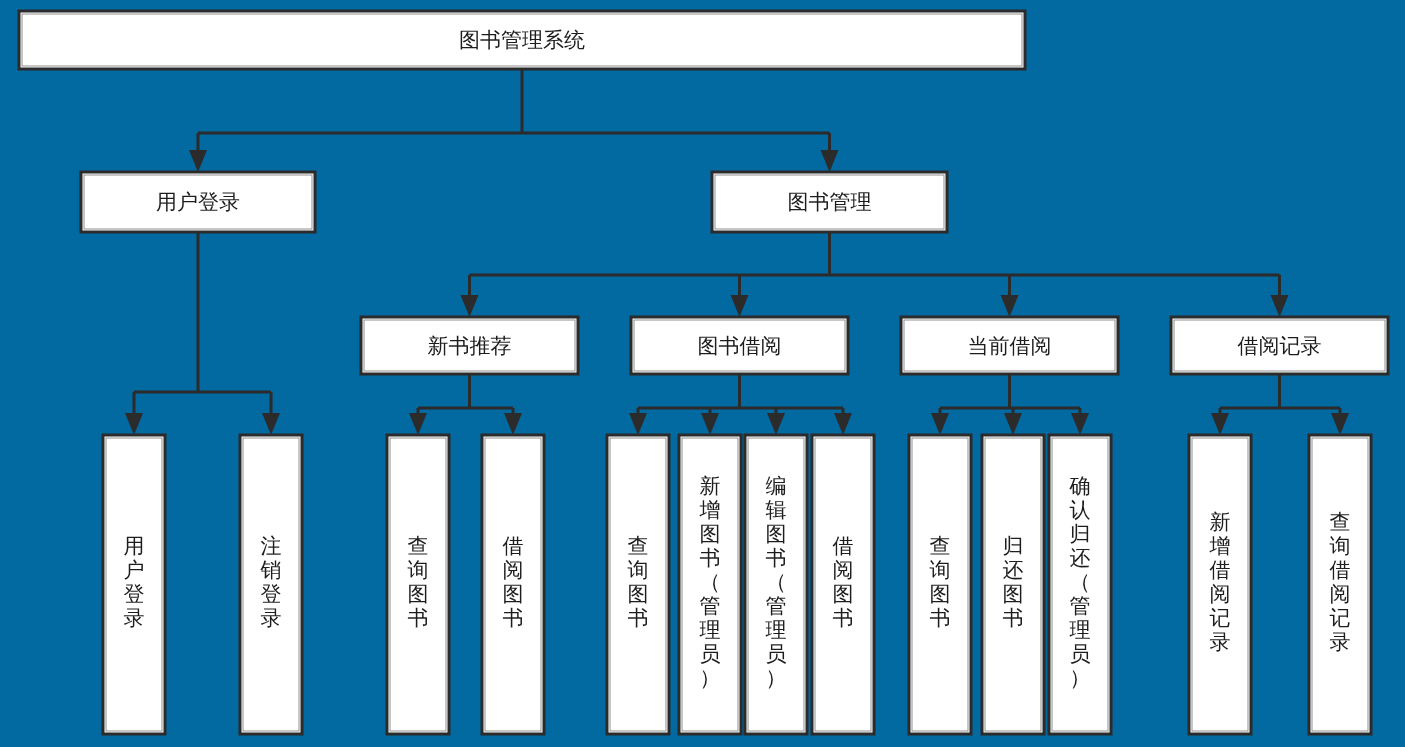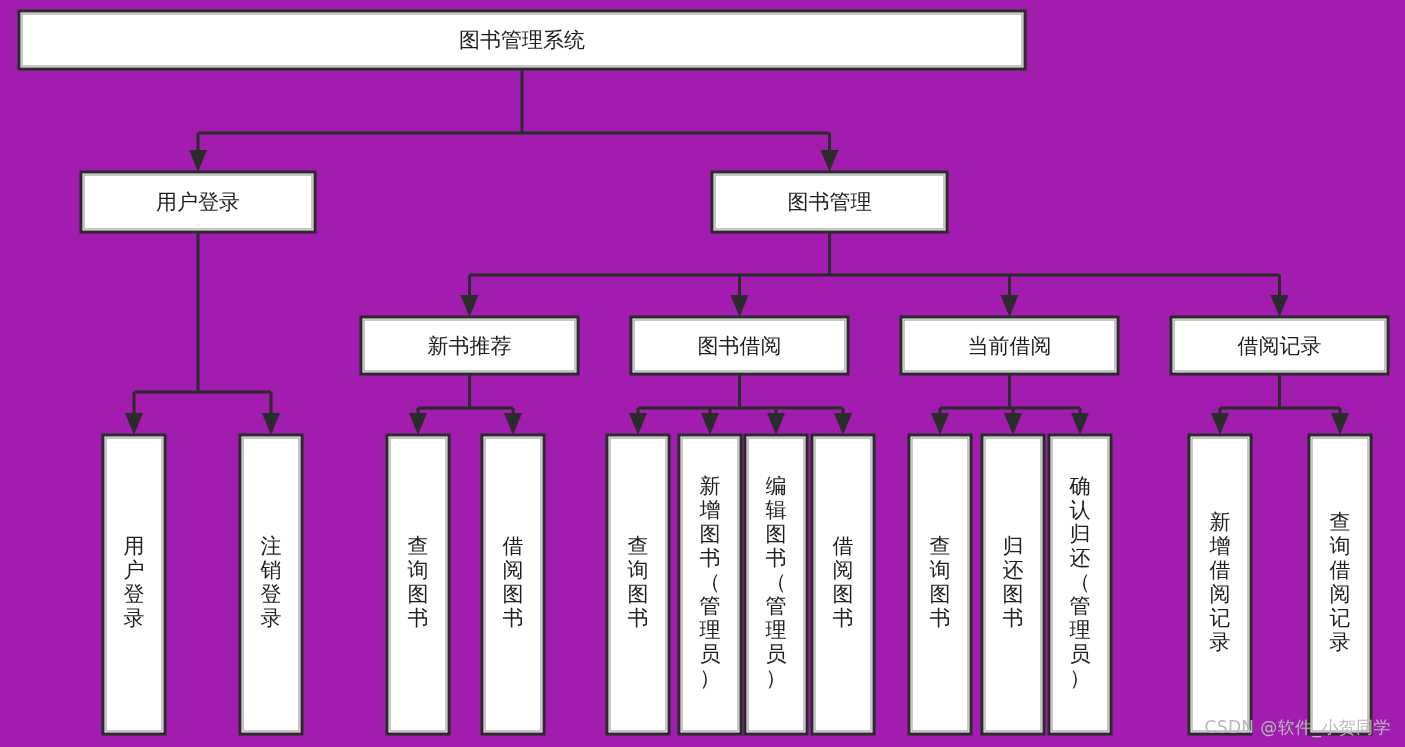--- a/index.html
+++ b/index.html
@@ -11,21 +11,21 @@
   body {
     width: 1405px;
     height: 747px;
     font-family: "DejaVu Sans", "Liberation Sans", sans-serif;
     overflow: hidden;
   }
   #diagram-root {
     position: relative;
     width: 1405px;
     height: 747px;
-    background: #a21caf;
+    background: #0369a1;
   }
   svg.tree-canvas {
     position: absolute;
     left: 0;
     top: 0;
     width: 1405px;
     height: 747px;
     display: block;
   }
   .node-box {
@@ -228,14 +228,13 @@
           <rect x="1192" y="438" width="56" height="293" class="node-box-inner"></rect>
           <text x="1220" class="node-label-vertical"><tspan x="1220" y="528.5">新</tspan><tspan x="1220" y="552.5">增</tspan><tspan x="1220" y="576.5">借</tspan><tspan x="1220" y="600.5">阅</tspan><tspan x="1220" y="624.5">记</tspan><tspan x="1220" y="648.5">录</tspan></text>
         </g>
         <g>
           <rect x="1309" y="435" width="62" height="299" class="node-box"></rect>
           <rect x="1312" y="438" width="56" height="293" class="node-box-inner"></rect>
           <text x="1340" class="node-label-vertical"><tspan x="1340" y="528.5">查</tspan><tspan x="1340" y="552.5">询</tspan><tspan x="1340" y="576.5">借</tspan><tspan x="1340" y="600.5">阅</tspan><tspan x="1340" y="624.5">记</tspan><tspan x="1340" y="648.5">录</tspan></text>
         </g>
       </g>
   </svg>
-  <div class="watermark-text">CSDN @软件_小贺同学</div>
 </div>
 
 </body></html>

